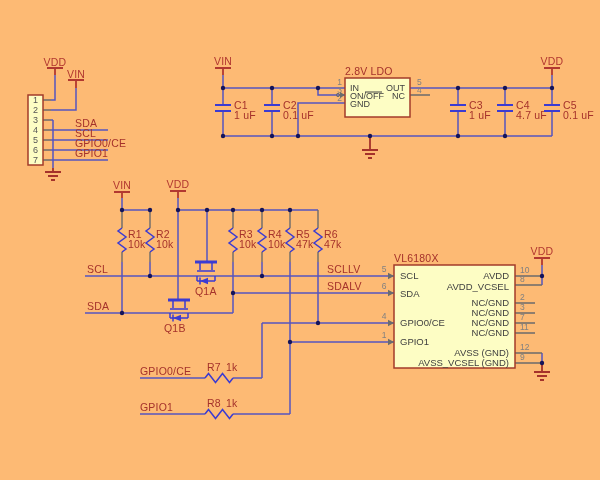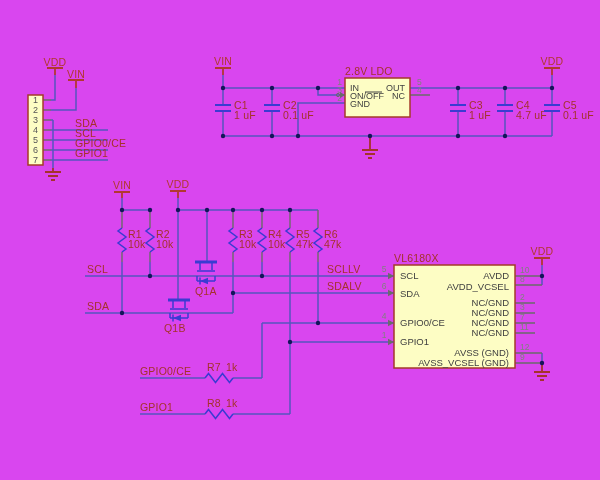--- a/index.html
+++ b/index.html
@@ -1,16 +1,16 @@
 <!DOCTYPE html>
 <html><head>
 <meta charset="utf-8">
 <style>
   html,body{margin:0;padding:0;background:#ffffff;}
-  #canvas{position:relative;width:600px;height:480px;background:#d946ef;overflow:hidden;}
+  #canvas{position:relative;width:600px;height:480px;background:#fdba74;overflow:hidden;}
   svg{display:block;}
   .net{stroke:#5656be;stroke-width:1.5;fill:none;}
   .lead{stroke:#6b6b6b;stroke-width:1.4;fill:none;}
   .sym{stroke:#3b3bd2;stroke-width:1.5;fill:none;}
   .symthick{stroke:#3b3bd2;stroke-width:3;fill:none;}
   .plate{stroke:#3b3bd2;stroke-width:2;fill:none;}
   .pwr{stroke:#b23830;stroke-width:1.8;fill:none;}
   .gnd{stroke:#a5322b;stroke-width:1.8;fill:none;}
   .box{fill:#fdfdc4;stroke:#a33b2a;stroke-width:1.5;}
   .dot{fill:#14145a;stroke:none;}

